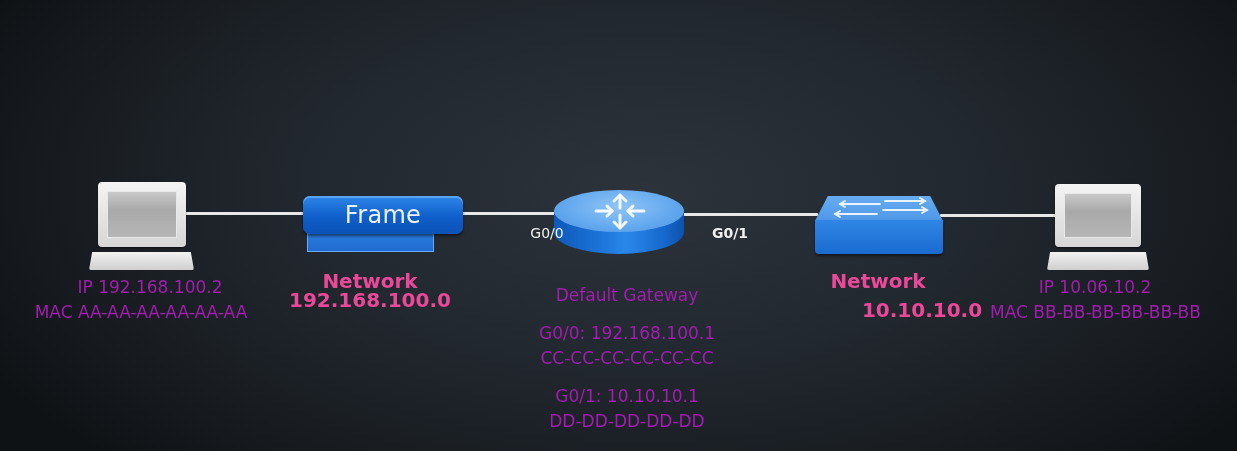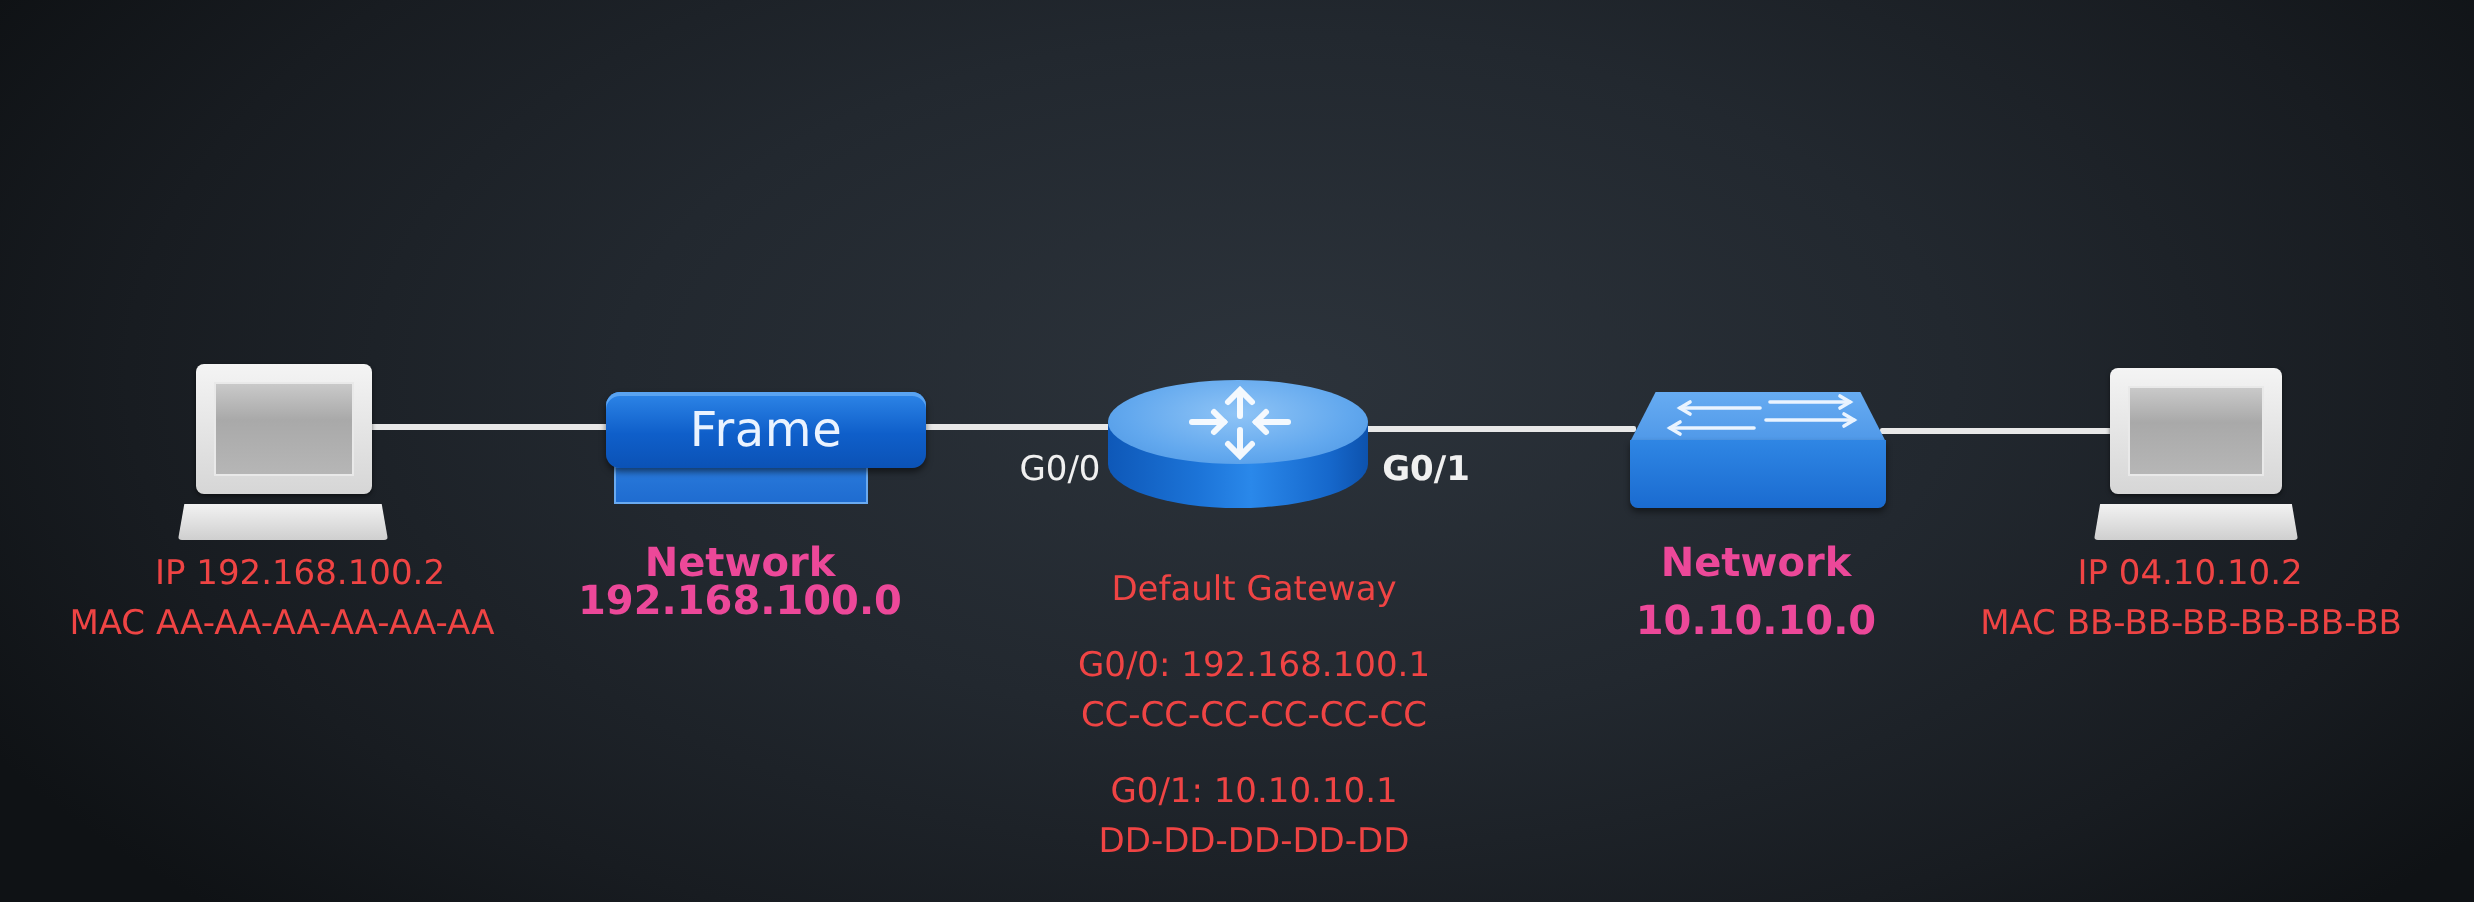--- a/index.html
+++ b/index.html
@@ -66,23 +66,23 @@
       border-radius: 0 0 4px 4px;
       box-shadow: 0 2px 3px rgba(0,0,0,.45);
     }
     .switch-top {
       position: absolute; left: 815px; top: 196px; width: 128px; height: 25px;
       background: linear-gradient(#67acf2, #4f98e8);
       clip-path: polygon(10% 0, 90% 0, 100% 100%, 0 100%);
     }
 
     .label { position: absolute; text-align: center; white-space: nowrap; }
-    .small { font-size: 17px; color: #ef4444; }
+    .small { font-size: 17px; color: #a21caf; }
     .bold  { font-size: 20px; font-weight: bold; color: #ec4899; }
-    .port  { font-size: 17px; color: #f0f0f0; }
+    .port  { font-size: 14px; color: #f0f0f0; margin-left: 17px; }
   </style>
 </head>
 <body>
 
 <div class="link" style="left:185px; top:212px; width:120px;"></div>
 <div class="link" style="left:440px; top:212px; width:118px;"></div>
 <div class="link" style="left:682px; top:213px; width:136px;"></div>
 <div class="link" style="left:940px; top:214px; width:118px;"></div>
 
 <div>
@@ -141,23 +141,23 @@
         <polyline points="105,2 110,5 105,8"></polyline>
         <line x1="20" y1="18" x2="62" y2="18"></line>
         <polyline points="25,15 20,18 25,21"></polyline>
         <line x1="68" y1="14" x2="112" y2="14"></line>
         <polyline points="107,11 112,14 107,17"></polyline>
       </g>
     </svg>
   </div>
   <div class="switch-front"></div>
   <div class="label bold" style="left:798px; top:269px; width:160px;">Network</div>
-  <div class="label bold" style="left:798px; top:298px; width:160px;">10.10.10.0</div>
+  <div class="label bold" style="left:842px; top:298px; width:160px;">10.10.10.0</div>
 </div>
 
 <div>
   <div class="laptop-screen" style="left:1055px; top:184px; width:86px; height:63px;">
     <div class="glass"></div>
   </div>
   <div class="laptop-base" style="left:1047px; top:252px; width:102px; height:18px;"></div>
-  <div class="label small" style="left:985px; top:277px; width:220px;">IP 04.10.10.2</div>
+  <div class="label small" style="left:985px; top:277px; width:220px;">IP 10.06.10.2</div>
   <div class="label small" style="left:968px; top:302px; width:255px;">MAC BB-BB-BB-BB-BB-BB</div>
 </div>
 
 </body></html>

